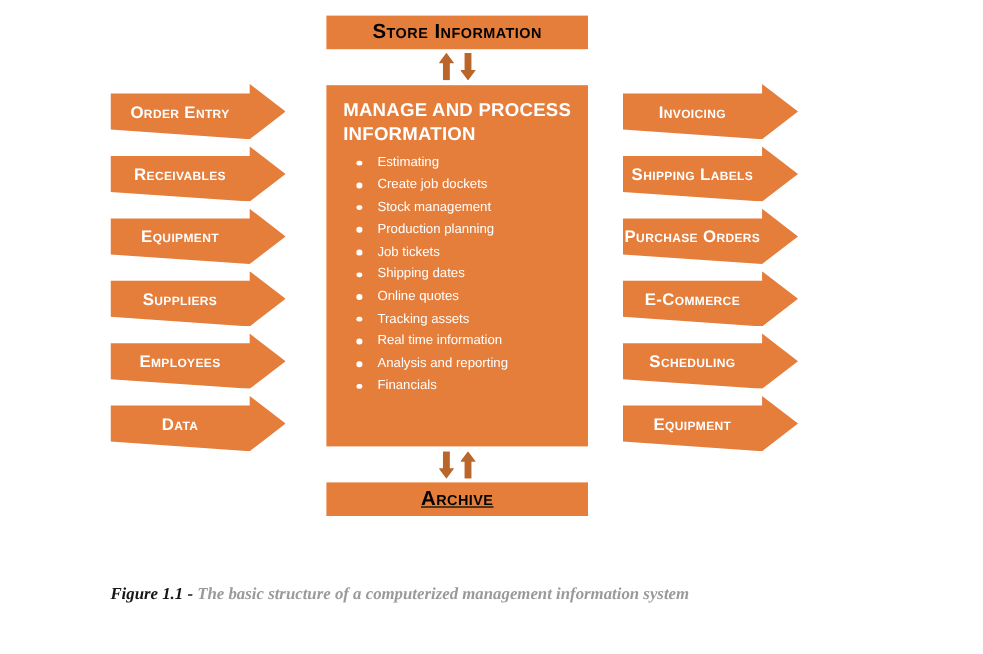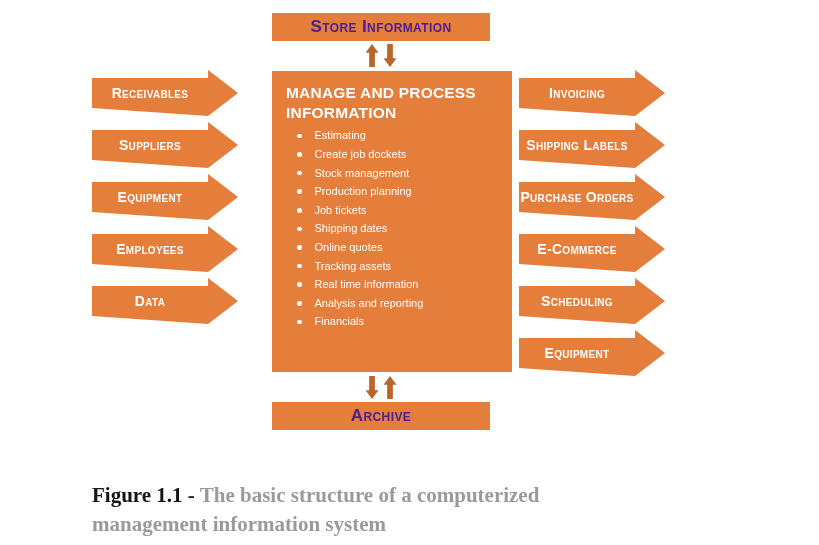--- a/index.html
+++ b/index.html
@@ -10,49 +10,49 @@
     width:819px; height:545px;
     background:var(--background,#fff);
     overflow:hidden;
   }
 
   
   .banner {
     position:absolute;
     left:272px; width:218px; height:28px;
     background:var(--orange);
-    color:#4c1d95;
+    color:#000000;
     display:flex; align-items:center; justify-content:center;
     font-weight:bold;
     font-variant:small-caps;
     font-size:17px;
     letter-spacing:0.4px;
   }
   .banner--top { top:13px; }
-  .banner--bottom { top:402px; }
+  .banner--bottom { top:402px;text-decoration:underline; }
 
   
   .vflow {
     position:absolute;
     left:272px; width:218px; height:23px;
     display:flex; justify-content:center; gap:5px;
   }
   .vflow--top { top:44px; }
   .vflow--bottom { top:376px; }
   .varrow {
     width:13px; height:23px;
     background:var(--dark_arrow);
     clip-path:polygon(50% 0, 100% 38%, 72% 38%, 72% 100%, 28% 100%, 28% 38%, 0 38%);
   }
   .varrow--down { transform:scaleY(-1); }
 
   
   .center-box {
     position:absolute;
-    left:272px; top:71px; width:240px; height:301px;
+    left:272px; top:71px; width:218px; height:301px;
     background:var(--orange);
     color:#fff;
     box-sizing:border-box;
     padding:12px 14px 0 14px;
   }
   .center-box h2 {
     margin:0 0 4px 0;
     font-size:15.5px;
     line-height:1.28;
     font-weight:bold;
@@ -101,23 +101,24 @@
     white-space:nowrap;
   }
 
   
   .caption {
     position:absolute;
     left:92px; top:481px;
     max-width:520px;
     font-family:"Liberation Serif", serif;
     font-weight:bold;
-    font-size:21px;
+    font-size:14px;
     line-height:29px;
     color:var(--caption_gray);
+    font-style:italic;
   }
   .caption-prefix { color:var(--caption_black); }
 </style>
 </head>
 <body>
 
 <div class="stage">
 
   <div class="banner banner--top">
     <span>Store Information</span>
@@ -195,31 +196,34 @@
     <span class="varrow varrow--down"></span>
     <span class="varrow"></span>
   </div>
 
   <div class="banner banner--bottom">
     <span>Archive</span>
   </div>
 
   <div class="arrow-col arrow-col--left">
 
+      <div class="side-arrow">
+        <span class="arrow-label">Order Entry</span>
+      </div>
 
       <div class="side-arrow">
         <span class="arrow-label">Receivables</span>
       </div>
 
       <div class="side-arrow">
+        <span class="arrow-label">Equipment</span>
+      </div>
+
+      <div class="side-arrow">
         <span class="arrow-label">Suppliers</span>
-      </div>
-
-      <div class="side-arrow">
-        <span class="arrow-label">Equipment</span>
       </div>
 
       <div class="side-arrow">
         <span class="arrow-label">Employees</span>
       </div>
 
       <div class="side-arrow">
         <span class="arrow-label">Data</span>
       </div>
     </div>

